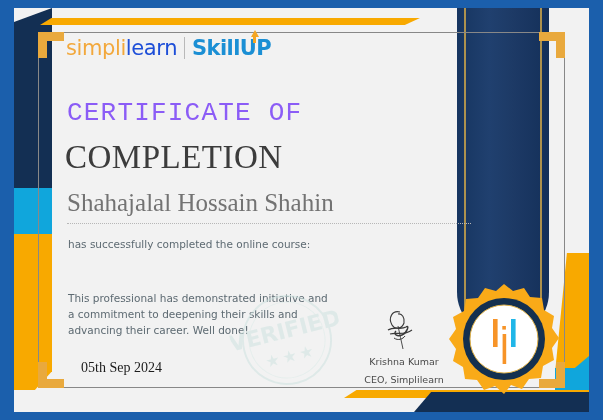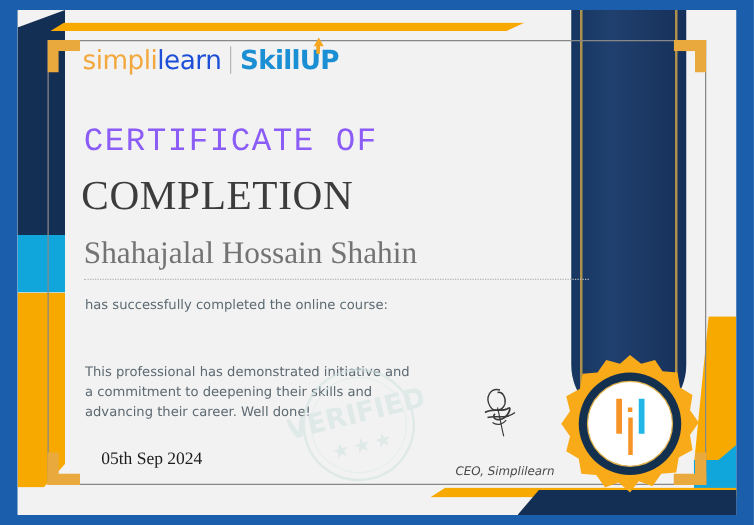--- a/index.html
+++ b/index.html
@@ -150,21 +150,21 @@
     font-size:10.5px;line-height:16px;color:#5d6a72;font-family:"DejaVu Sans",sans-serif;
   }
   .date{
     position:absolute;left:57px;top:352px;
     font-family:"Liberation Serif",serif;font-size:14px;color:#1c1c1c;margin-left:10px;
   }
   
   .sigblock{position:absolute;left:330px;top:300px;width:120px;text-align:center;}
   .sig-svg{display:block;margin:0 auto;}
   .sig-name{font-size:9.5px;color:#4a4a4a;margin-top:2px;font-family:"DejaVu Sans",sans-serif;}
-  .sig-role{font-size:9.5px;color:#4a4a4a;margin-top:18px;font-family:"DejaVu Sans",sans-serif;font-style:italic;}
+  .sig-role{font-size:9.5px;color:#4a4a4a;margin-top:7px;font-family:"DejaVu Sans",sans-serif;}
   
   .seal{position:absolute;left:432px;top:274px;width:116px;height:116px;}
   
   .watermark{
     position:absolute;left:218px;top:282px;width:110px;height:100px;
     opacity:.55;transform:rotate(-14deg);
   }
 </style>
 </head>
 <body>
@@ -242,20 +242,21 @@
     </div>
 
     <div class="sigblock">
       <svg class="sig-svg" width="60" height="46" viewBox="0 0 60 46">
         <path d="M26 4 C18 2,14 10,18 17 C21 22,28 21,30 15 C31 10,28 5,24 6" fill="none" stroke="#3a3a3a" stroke-width="1.1"></path>
         <path d="M14 22 C20 18,27 22,32 19 C36 16,33 25,28 27 C23 29,19 26,22 23" fill="none" stroke="#3a3a3a" stroke-width="1.4"></path>
         <path d="M16 26 C23 24,30 28,38 22" fill="none" stroke="#3a3a3a" stroke-width="1.2"></path>
         <path d="M24 18 C26 26,27 33,29 41" fill="none" stroke="#3a3a3a" stroke-width=".9"></path>
         <path d="M20 30 C24 33,29 31,31 28" fill="none" stroke="#3a3a3a" stroke-width="1"></path>
       </svg>
+      <div class="sig-name">Krishna Kumar</div>
       <div class="sig-role">CEO, Simplilearn</div>
     </div>
 
     <div class="seal">
       <svg viewBox="0 0 116 116" width="116" height="116">
         <path id="scallop" fill="#f9aa18" d="
           M58 2 L67 9 L78 6 L84 15 L96 16 L98 28 L108 34 L106 46 L113 56 L106 66
           L108 78 L97 84 L95 96 L83 97 L76 107 L65 103 L58 112 L49 104 L38 108
           L31 98 L19 97 L17 85 L7 79 L10 67 L3 57 L10 47 L7 35 L18 29 L20 17
           L32 16 L39 6 L50 9 Z"></path>

